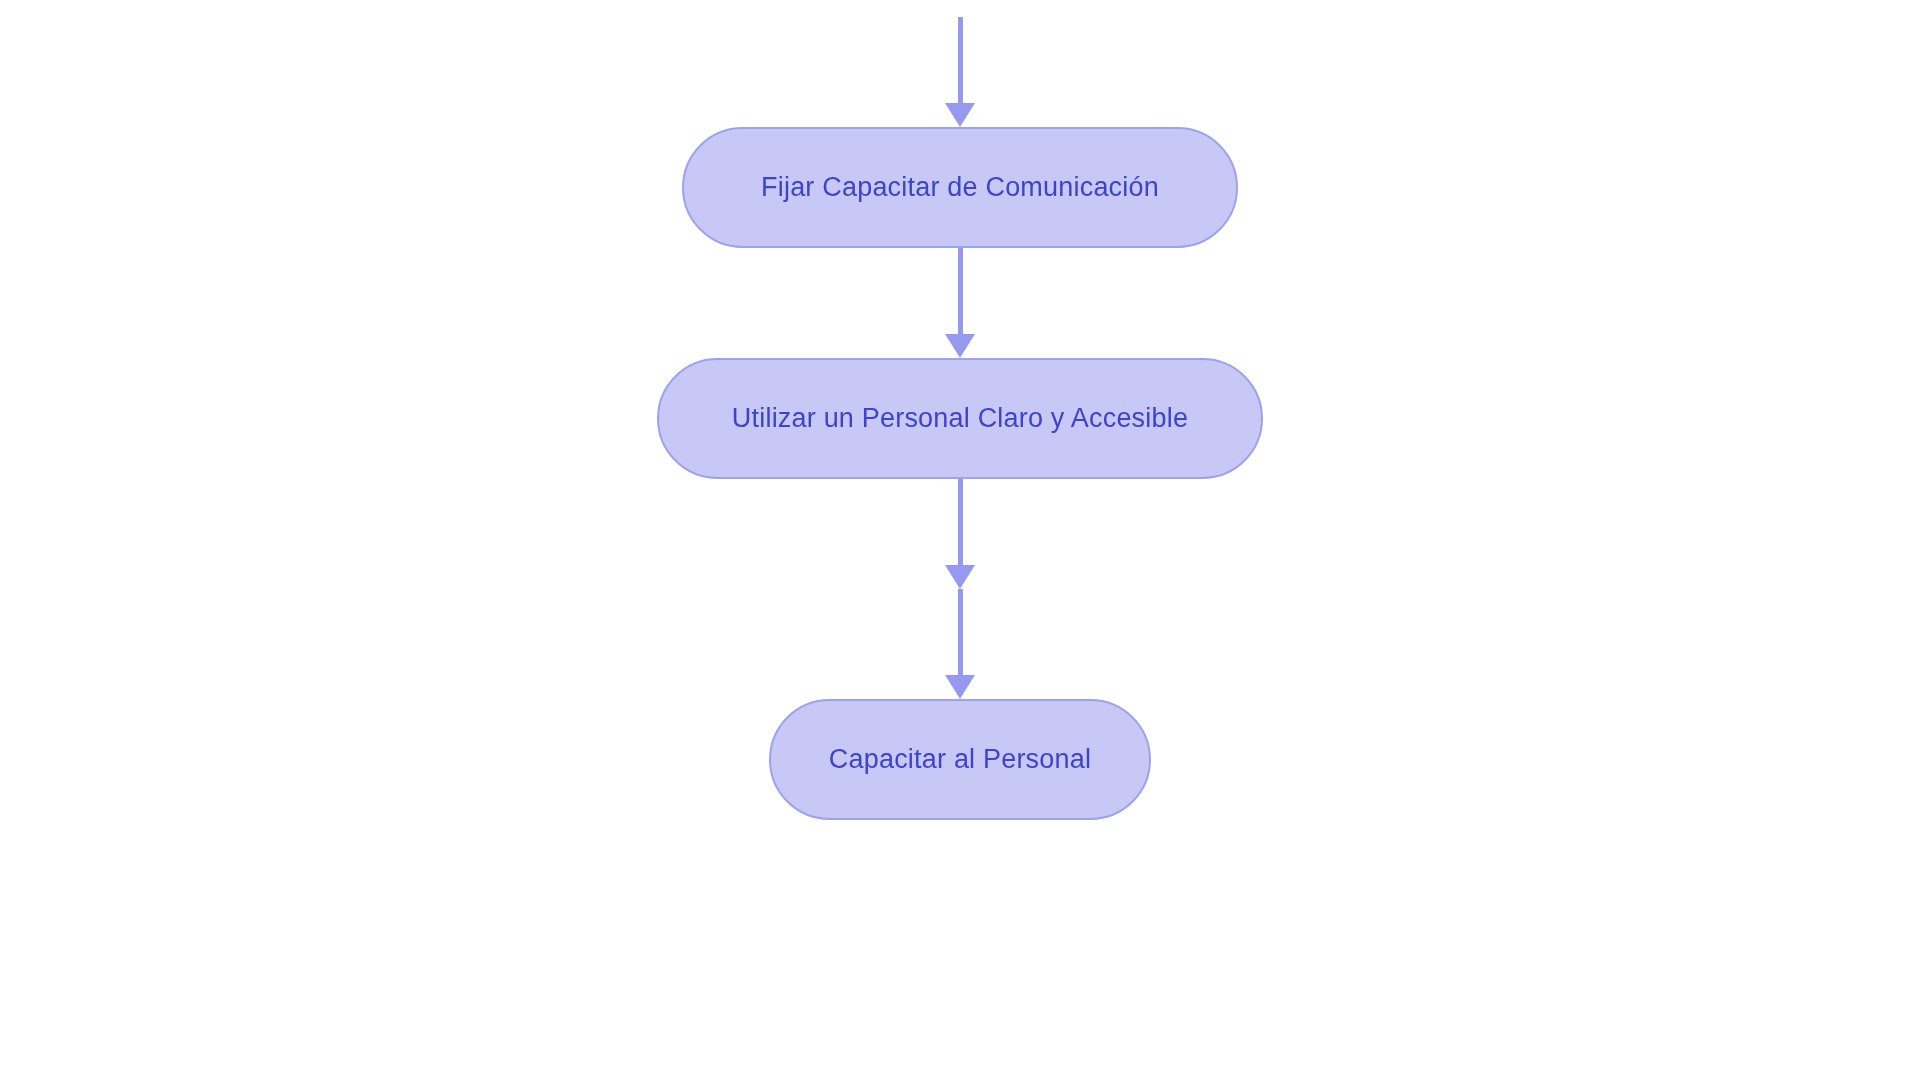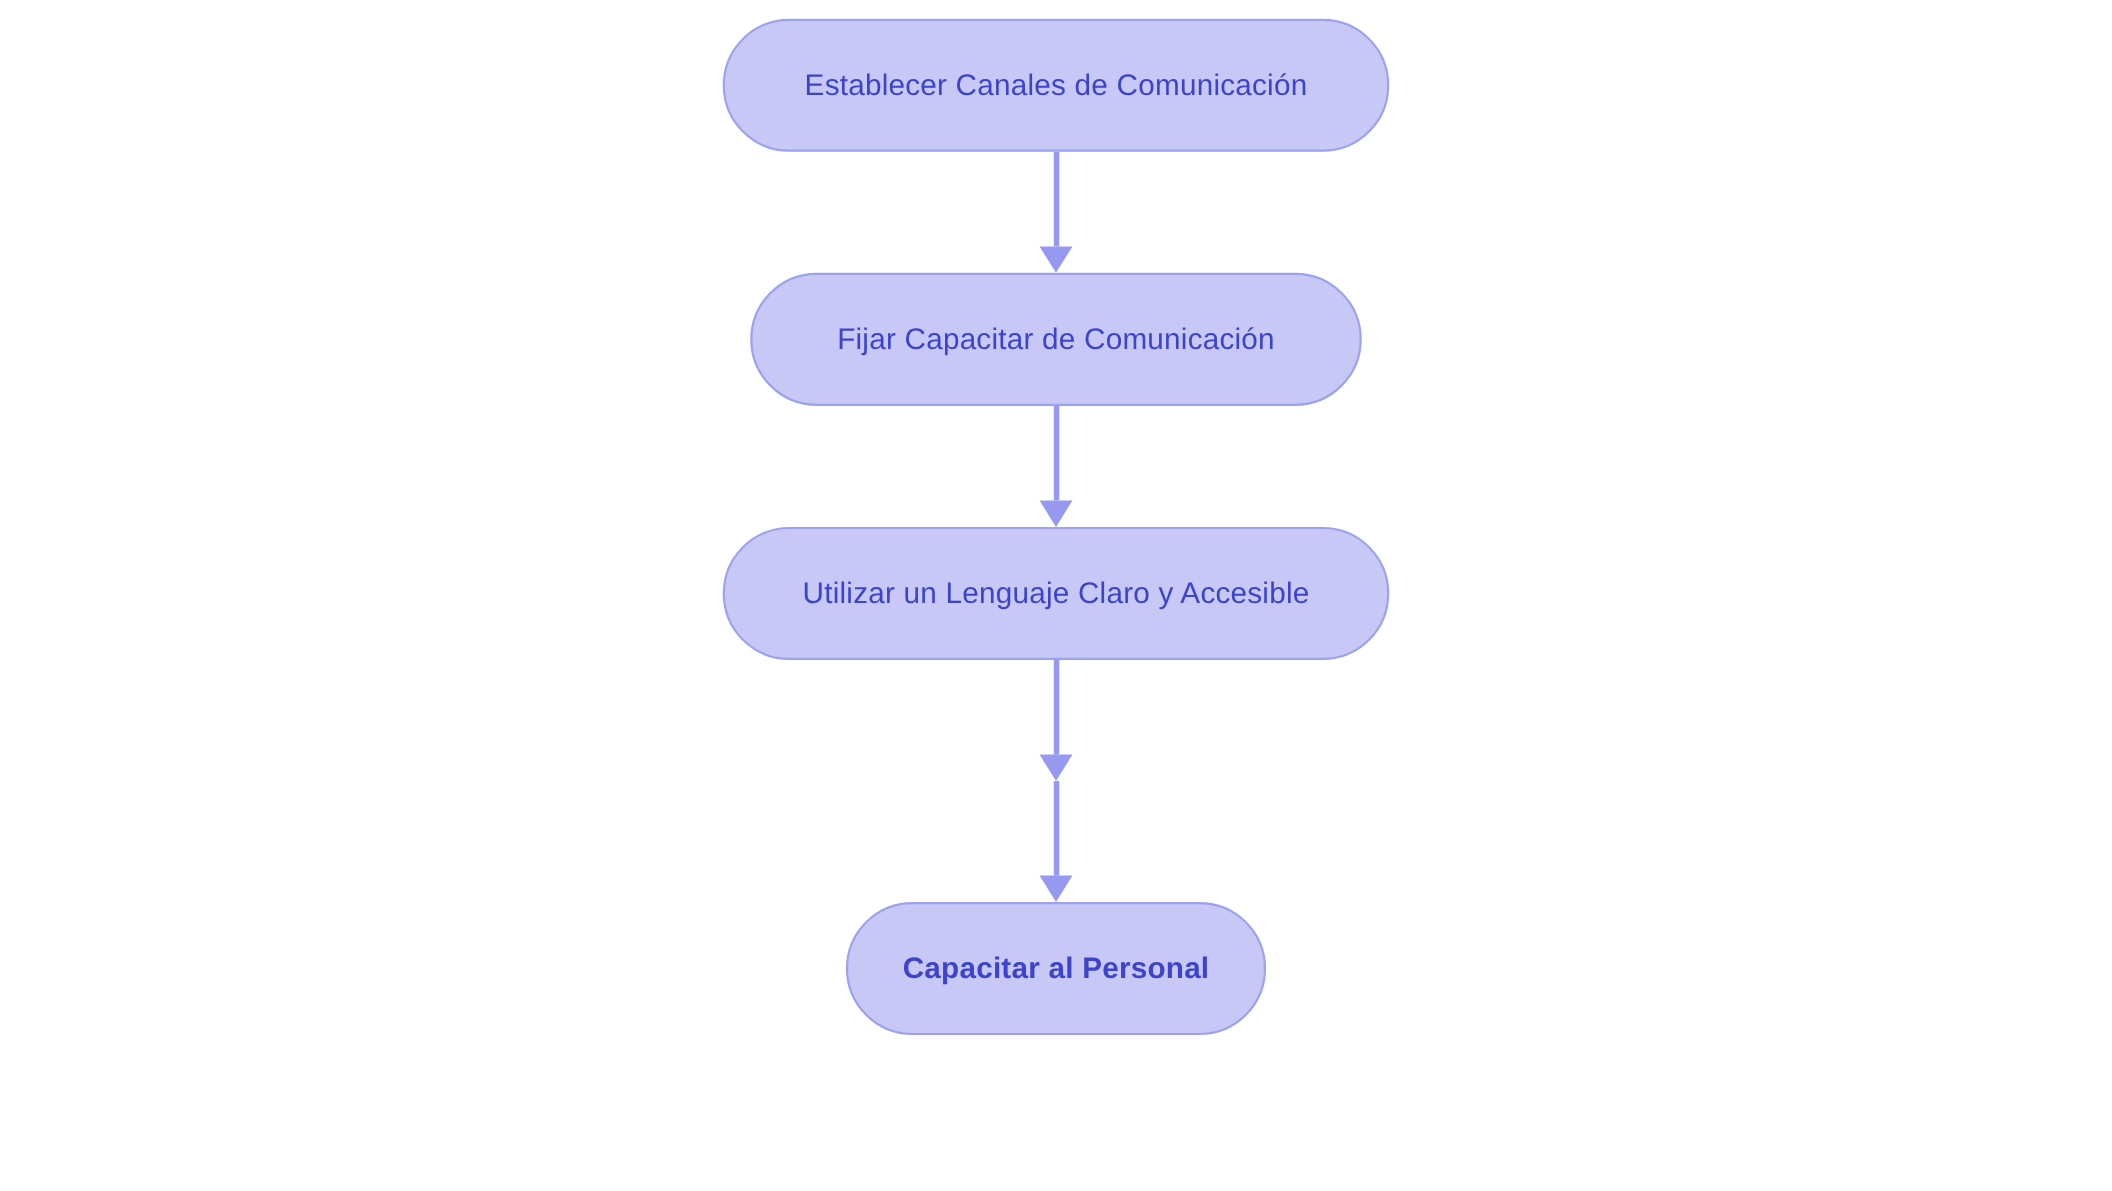--- a/index.html
+++ b/index.html
@@ -62,34 +62,33 @@
     border-left: 15px solid transparent;
     border-right: 15px solid transparent;
     border-top: 24px solid var(--arrow-color);
   }
 </style>
 </head>
 <body>
 
 <div class="canvas">
   <div class="flow" id="flow">
-      <div class="node" style="width: 606px;">Establecer Canales de Comunicación</div>
       <div class="arrow">
         <div class="stem"></div>
         <div class="head"></div>
       </div>
       <div class="node" style="width: 556px;">Fijar Capacitar de Comunicación</div>
       <div class="arrow">
         <div class="stem"></div>
         <div class="head"></div>
       </div>
-      <div class="node" style="width: 606px;">Utilizar un Lenguaje Claro y Accesible</div>
+      <div class="node" style="width: 606px;">Utilizar un Personal Claro y Accesible</div>
       <div class="arrow">
         <div class="stem"></div>
         <div class="head"></div>
       </div>
       <div class="arrow">
         <div class="stem"></div>
         <div class="head"></div>
       </div>
-      <div class="node" style="width: 382px; font-weight: bold;">Capacitar al Personal</div>
+      <div class="node" style="width: 382px;">Capacitar al Personal</div>
     </div>
 </div>
 
 </body></html>

